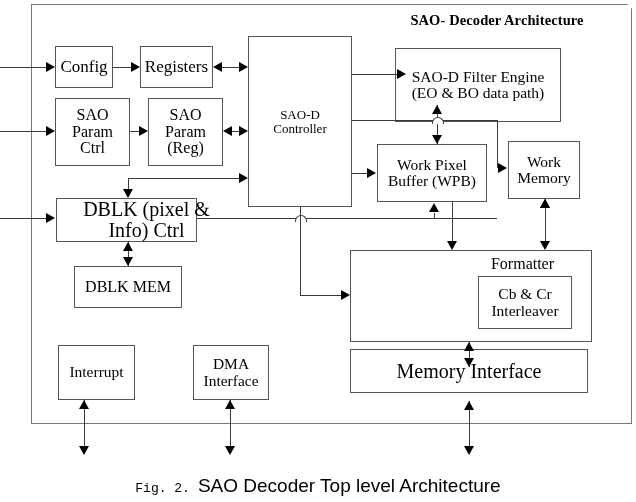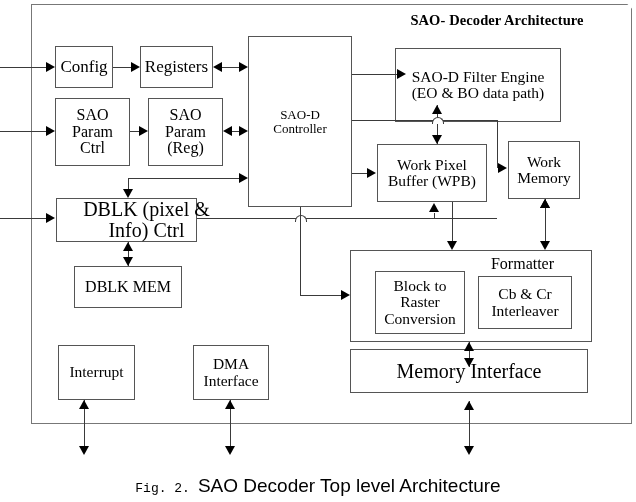--- a/index.html
+++ b/index.html
@@ -88,25 +88,20 @@
   </div>
 
   <div class="box" style="left:193px;top:345px;width:76px;height:55px;font-size:15.5px;white-space:pre;">
     <span>DMA
 Interface</span>
   </div>
 
   <div class="box" style="left:350px;top:250px;width:242px;height:92px;display:block;"></div>
   <div class="lbl" style="left:460px;top:255px;width:125px;text-align:center;font-size:16px;">Formatter</div>
 
-  <div class="box" style="left:375px;top:271px;width:90px;height:63px;font-size:15.5px;white-space:pre;">
-    <span>Block to
-Raster
-Conversion</span>
-  </div>
 
   <div class="box" style="left:478px;top:276px;width:94px;height:53px;font-size:15.5px;white-space:pre;">
     <span>Cb &amp; Cr
 Interleaver</span>
   </div>
 
   <div class="box" style="left:350px;top:349px;width:238px;height:44px;font-size:20px;">
     <span>Memory  Interface</span>
   </div>
 

